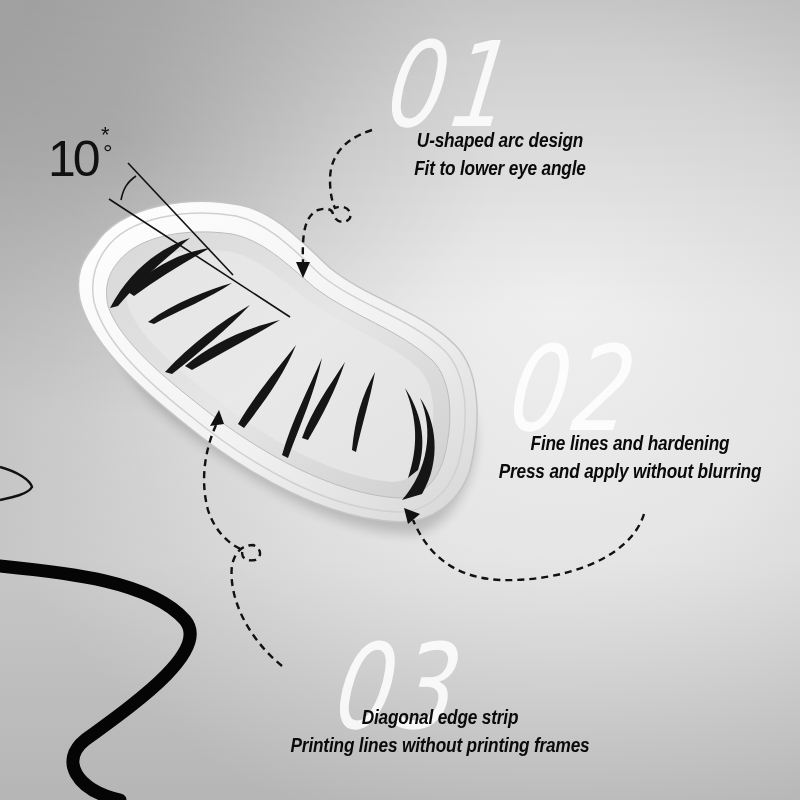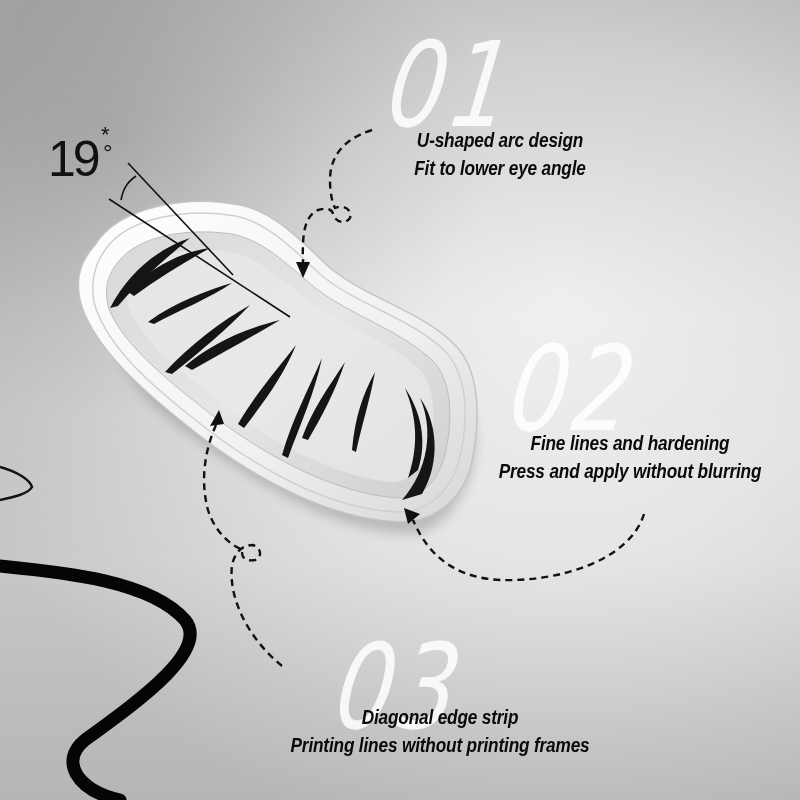--- a/index.html
+++ b/index.html
@@ -104,21 +104,21 @@
 
       <path d="M282,666 C250,640 228,600 232,565 C236,548 246,545 253,545 C262,548 262,558 255,560 C245,562 240,556 243,550 C230,545 215,532 208,510 C200,480 205,450 216,425"></path>
     </g>
     <g fill="#111">
       <polygon points="296,262 310,262 303,278"></polygon>
       <polygon points="404,508 420,514 408,524"></polygon>
       <polygon points="210,426 224,424 219,410"></polygon>
     </g>
   </svg>
 
-  <div class="angle-label">19</div>
+  <div class="angle-label">10</div>
   <div class="angle-deg">°</div>
   <div class="angle-star">*</div>
 
   <div class="caption cap1">
     <div>U-shaped arc design</div>
     <div>Fit to lower eye angle</div>
   </div>
   <div class="caption cap2">
     <div>Fine lines and hardening</div>
     <div>Press and apply without blurring</div>

